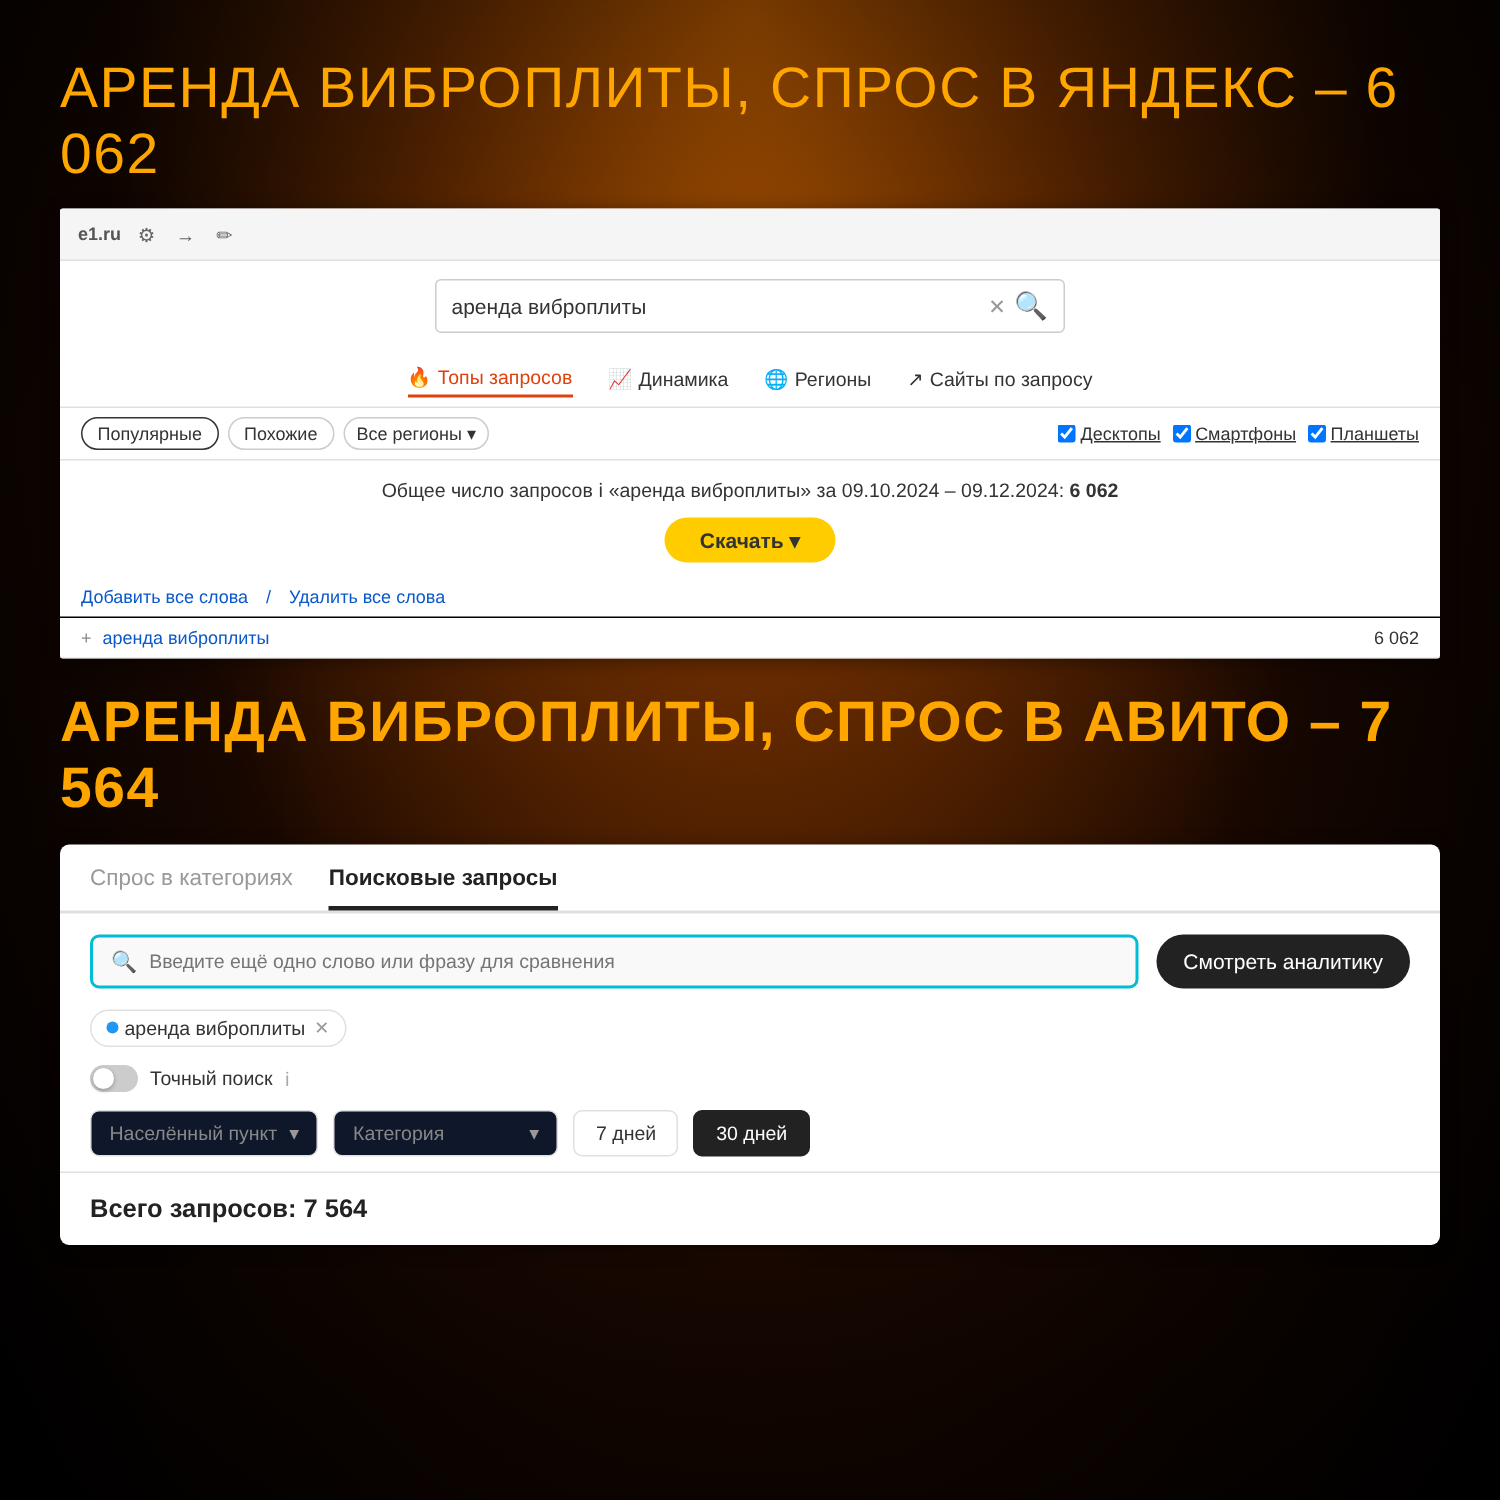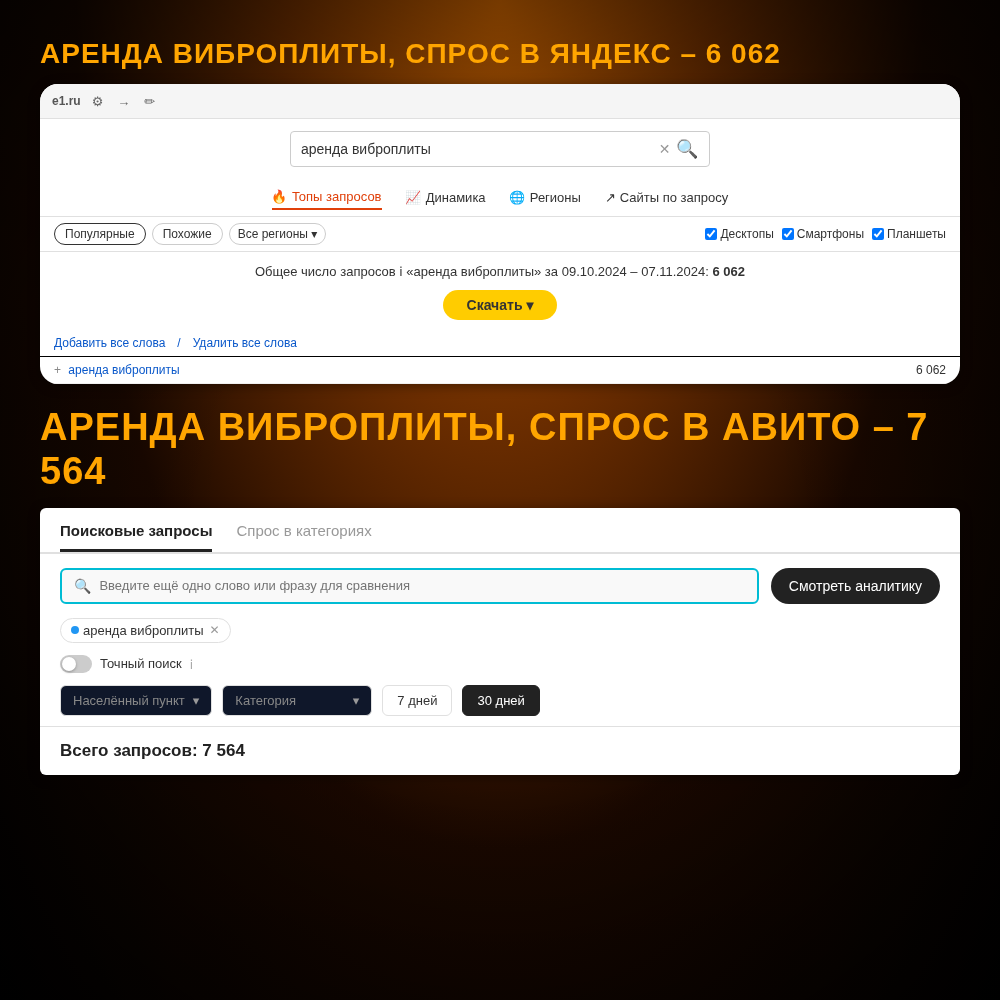--- a/index.html
+++ b/index.html
@@ -28,34 +28,34 @@
       z-index: 1;
       padding: 20px 40px;
       display: flex;
       flex-direction: column;
       gap: 0px;
     }
 
     
     .section-title {
       font-family: Arial Black, Arial, sans-serif;
-      font-weight: 700;
-      font-size: 28px;
+      font-weight: 400;
+      font-size: 38px;
       color: #FFA500;
       text-transform: uppercase;
       letter-spacing: 1px;
       text-align: left;
       padding: 18px 0 14px 0;
       line-height: 1.15;
     }
 
     
     .yandex-card {
       background: #fff;
-      border-radius: 18px;
+      border-radius: 2px;
       overflow: hidden;
       box-shadow: 0 2px 12px rgba(0,0,0,0.4);
     }
 
     .yandex-topbar {
       background: #f5f5f5;
       padding: 8px 12px;
       display: flex;
       align-items: center;
       gap: 8px;
@@ -181,20 +181,21 @@
       cursor: pointer;
       color: #333;
     }
 
     .filter-right {
       display: flex;
       gap: 8px;
       align-items: center;
       font-size: 12px;
       color: #333;
+      text-decoration: underline;
     }
 
     .checkbox-item {
       display: flex;
       align-items: center;
       gap: 3px;
     }
 
     .checkbox-item input[type=checkbox] {
       width: 12px;
@@ -526,21 +527,21 @@
           <span>Смартфоны</span>
         </label>
         <label class="checkbox-item">
           <input type="checkbox" checked="" style="">
           <span>Планшеты</span>
         </label>
       </div>
     </div>
 
     <div class="yandex-stats">
-      <span>Общее число запросов ℹ «аренда виброплиты» за 09.10.2024 – 07.11.2024:</span>
+      <span>Общее число запросов ℹ «аренда виброплиты» за 09.10.2024 – 09.12.2024:</span>
       <span class="highlight">6 062</span>
     </div>
 
     <button class="download-btn">Скачать ▾</button>
 
     <div class="word-actions">
       <a>Добавить все слова</a>
       <span>/</span>
       <a>Удалить все слова</a>
     </div>
@@ -554,25 +555,25 @@
       <span>6 062</span>
     </div>
 
   </div>
 
   <div class="section-title-2">АРЕНДА ВИБРОПЛИТЫ, СПРОС В АВИТО – 7 564</div>
 
   <div class="avito-card">
 
     <div class="avito-tabs">
+      <div class="avito-tab">
+        <span>Спрос в категориях</span>
+      </div>
       <div class="avito-tab active">
         <span>Поисковые запросы</span>
-      </div>
-      <div class="avito-tab">
-        <span>Спрос в категориях</span>
       </div>
     </div>
 
     <div class="avito-search-row">
       <div class="avito-search-input">
         <span class="avito-search-icon">🔍</span>
         <input type="text" placeholder="Введите ещё одно слово или фразу для сравнения" style="">
       </div>
       <button class="avito-analytics-btn">Смотреть аналитику</button>
     </div>

